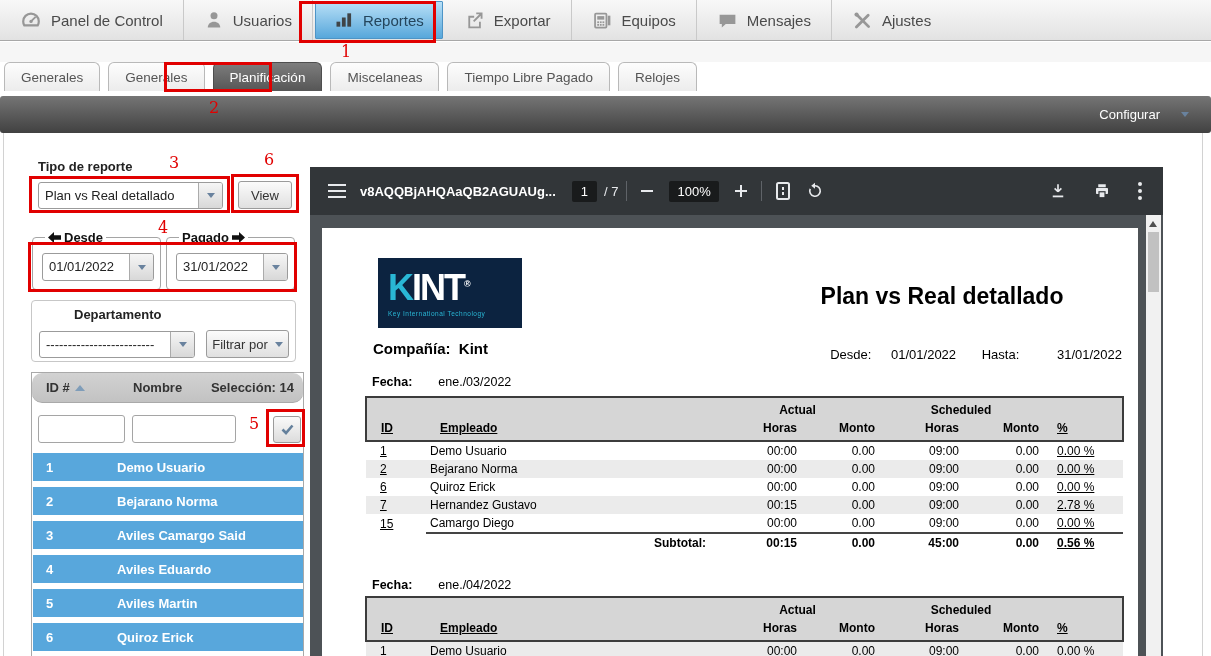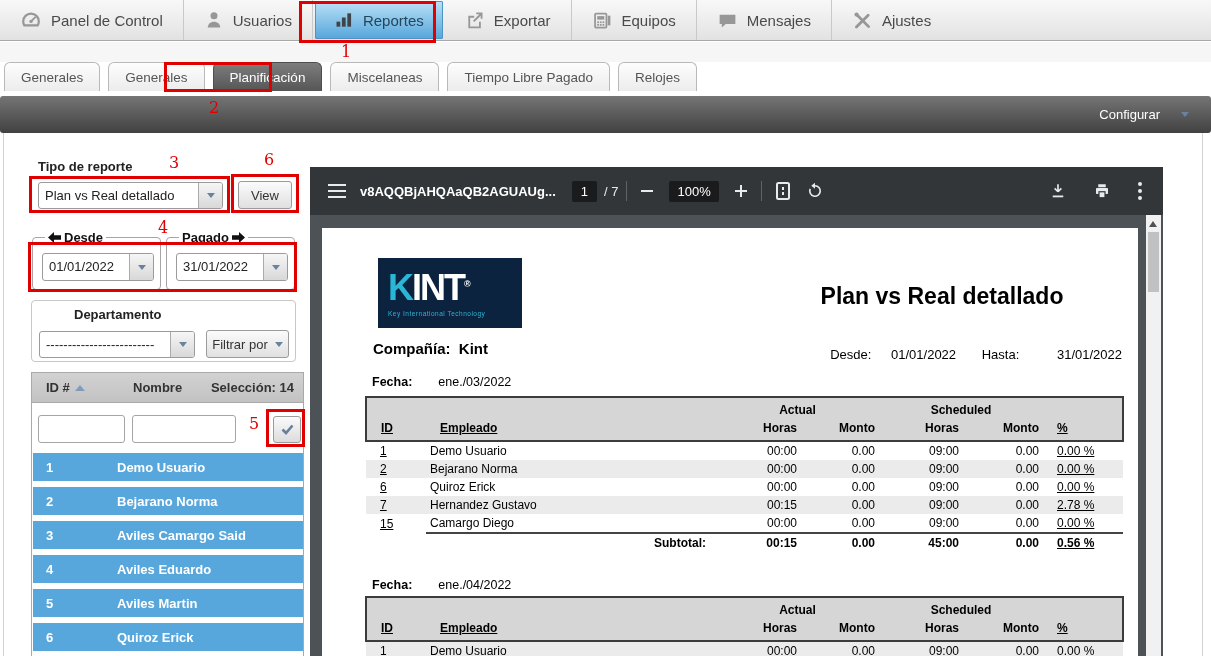--- a/index.html
+++ b/index.html
@@ -48,21 +48,21 @@
     background:linear-gradient(#fbfbfb,#e0e0e0); border:1px solid #9b9b9b; border-radius:3px;
     font-size:13px; color:#333; cursor:pointer; }
   fieldset.date-fs { position:absolute; border:1px solid #a5a5a5; border-radius:4px; }
   fieldset.date-fs legend { font-size:13px; font-weight:bold; color:#111; margin-left:12px;
     padding:0 3px; display:flex; align-items:center; gap:3px; }
   .group-box { position:absolute; border:1px solid #c7c7c7; border-radius:4px; }
 
   .list-panel { position:absolute; left:31px; top:372px; width:273px; height:284px;
     border:1px solid #a9a9a9; border-bottom:none; background:#fff; }
   .list-header { height:30px; background:linear-gradient(#d2d2d2,#c2c2c2); border-bottom:1px solid #a9a9a9;
-    display:flex; align-items:center; font-size:13px; font-weight:bold; color:#333; position:relative; }
+    display:flex; align-items:center; font-size:13px; font-weight:bold; color:#333; position:relative;border-radius:10px; }
   .lh-id { position:absolute; left:14px; display:flex; align-items:center; gap:5px; cursor:pointer; }
   .lh-name { position:absolute; left:101px; }
   .lh-sel { position:absolute; right:9px; }
   .sort-up { width:0; height:0; border-left:5px solid transparent; border-right:5px solid transparent;
     border-bottom:6px solid #7f9db9; }
   .filter-input { position:absolute; border:1px solid #a5a5a5; border-radius:3px; height:28px;
     font-size:13px; padding:0 6px; font-family:inherit; }
   .check-btn { position:absolute; left:241px; top:43px; width:28px; height:27px;
     background:linear-gradient(#fafafa,#dcdcdc); border:1px solid #9b9b9b; border-radius:3px;
     display:flex; align-items:center; justify-content:center; cursor:pointer; }

